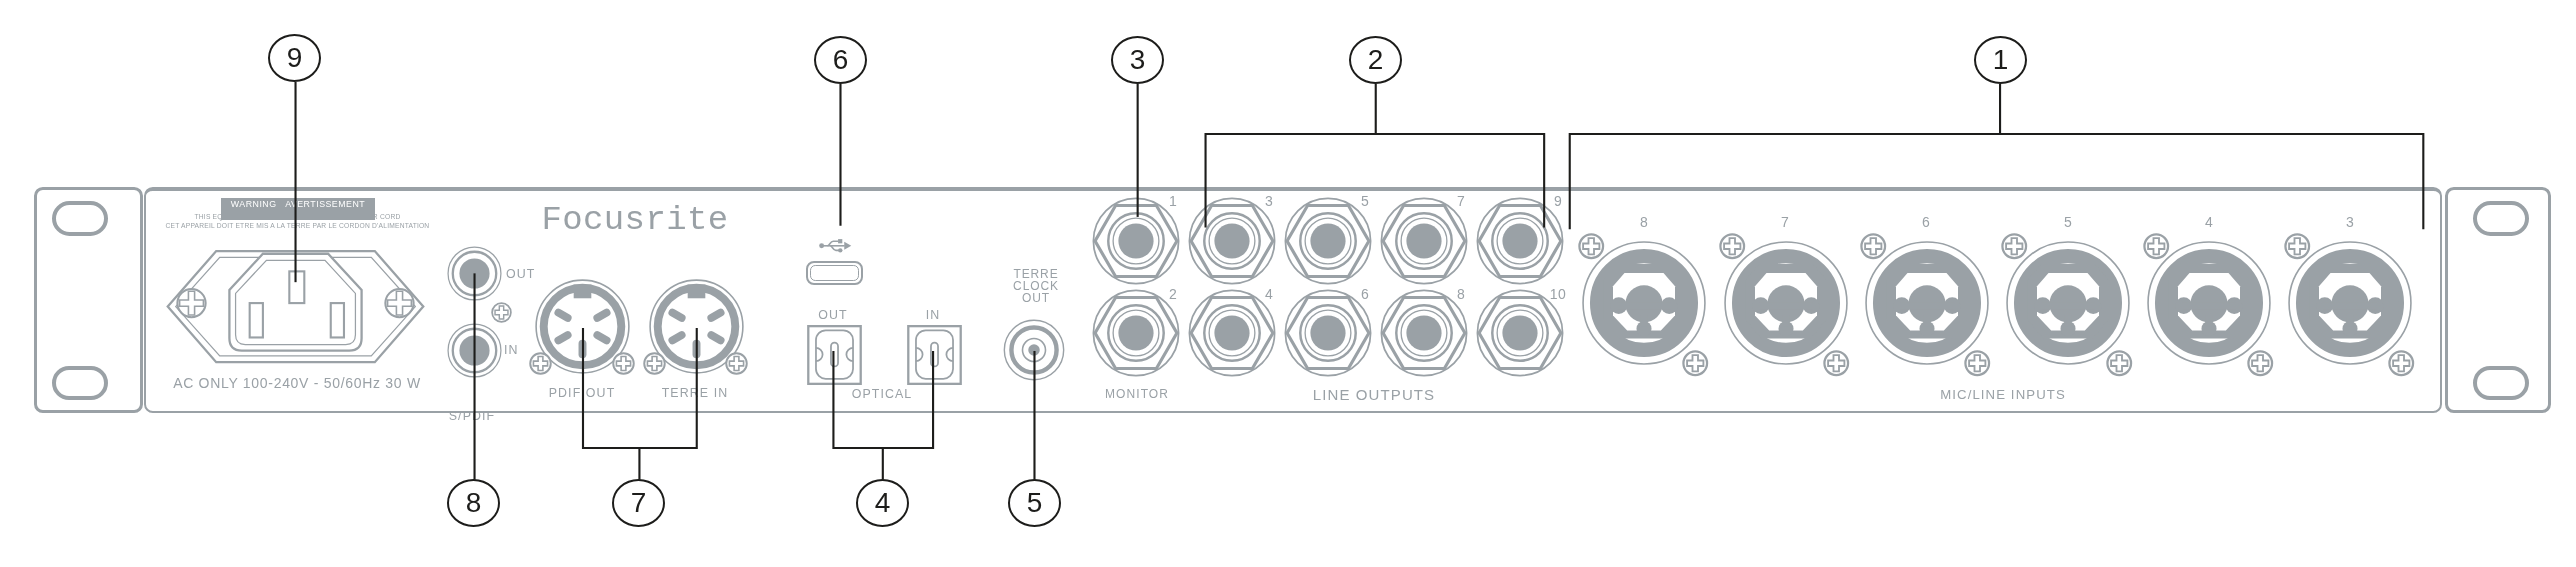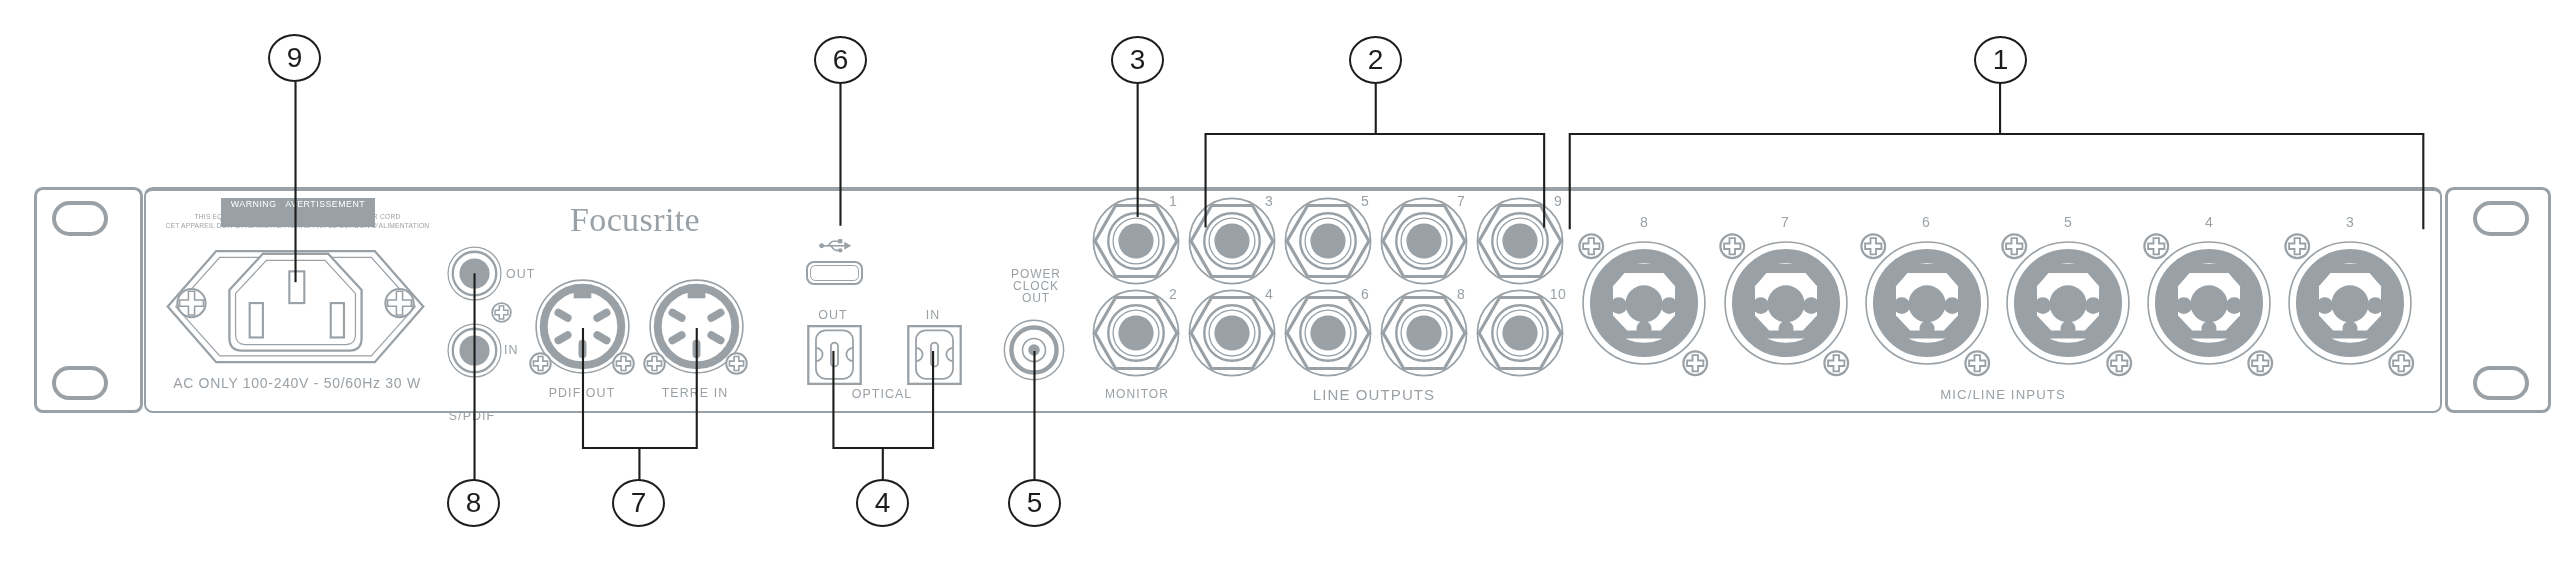--- a/index.html
+++ b/index.html
@@ -44,21 +44,21 @@
     <div class="slot" style="left:15px;top:10.6px;width:56px;height:35px"></div>
     <div class="slot" style="left:15px;top:176px;width:56px;height:34px"></div>
   </div>
   <div class="ear" style="left:2445px;top:187px;width:106px;height:226px">
     <div class="slot" style="left:25px;top:10.6px;width:56px;height:35px"></div>
     <div class="slot" style="left:25px;top:176px;width:56px;height:34px"></div>
   </div>
 
   <div class="panel" style="left:144px;top:187px;width:2298px;height:226px"></div>
 
-  <div class="abs" style="left:221px;top:198px;width:154px;height:29px;background:var(--g,#9aa1a6);z-index:1">
+  <div class="abs" style="left:221px;top:198px;width:154px;height:22px;background:var(--g,#9aa1a6);z-index:1">
     <div style="color:#fff;font-size:8.8px;text-align:center;line-height:13.2px;letter-spacing:0.5px;word-spacing:6.2px;white-space:nowrap">WARNING AVERTISSEMENT</div>
   </div>
   <div class="lbl" style="left:159px;top:213px;width:277px;text-align:center;font-size:6.7px;letter-spacing:0.2px">THIS EQUIPMENT MUST BE EARTHED BY THE POWER CORD</div>
   <div class="lbl" style="left:159px;top:222px;width:277px;text-align:center;font-size:6.7px;letter-spacing:0.2px">CET APPAREIL DOIT ETRE MIS A LA TERRE PAR LE CORDON D'ALIMENTATION</div>
   <div class="abs" style="left:163px;top:237px"><svg width="265" height="141" viewBox="0 0 300 160">
 <polygon points="5,79 60,16 240,16 295,79 240,142 60,142" fill="#fff" stroke="#9aa1a6" stroke-width="2.6"></polygon>
 <polygon points="14,79 64,23 236,23 286,79 236,135 64,135" fill="none" stroke="#9aa1a6" stroke-width="1.4"></polygon>
 <path d="M113 19 L187 19 L225 60 L225 115 Q225 129 211 129 L89 129 Q75 129 75 115 L75 60 Z" fill="#fff" stroke="#9aa1a6" stroke-width="2.6"></path>
 <path d="M117 26.5 L183.5 26.5 L218 64 L218 111 Q218 122 207 122 L93 122 Q82 122 82 111 L82 64 Z" fill="none" stroke="#9aa1a6" stroke-width="1.4"></path>
 <rect x="143" y="39" width="17" height="36" fill="#fff" stroke="#9aa1a6" stroke-width="2.4"></rect>
@@ -66,21 +66,21 @@
 <rect x="190" y="75" width="15" height="39" fill="#fff" stroke="#9aa1a6" stroke-width="2.4"></rect>
 <g stroke="#9aa1a6" fill="#fff">
           <circle cx="32" cy="75" r="16" stroke-width="2.4"></circle>
 <path d="M28.5 61.5 h7 v10 h10 v7 h-10 v10 h-7 v-10 h-10 v-7 h10 Z" stroke-width="1.8"></path>
 <circle cx="268" cy="75" r="16" stroke-width="2.4"></circle>
 <path d="M264.5 61.5 h7 v10 h10 v7 h-10 v10 h-7 v-10 h-10 v-7 h10 Z" stroke-width="1.8"></path>
         </g>
       </svg></div>
   <div class="lbl" style="left:163px;top:375px;width:268px;text-align:center;font-size:14px;letter-spacing:0.7px">AC ONLY 100-240V - 50/60Hz 30 W</div>
 
-  <div class="lbl" style="left:529px;top:201px;width:212px;text-align:center;font-family:Liberation Serif, serif;font-size:34px;letter-spacing:0.4px">Focusrite</div>
+  <div class="lbl" style="left:529px;top:201px;width:212px;text-align:center;font-family:Liberation Mono, monospace;font-size:34px;letter-spacing:0.4px">Focusrite</div>
 
   <div class="abs" style="left:447px;top:246px"><svg width="55" height="55" viewBox="0 0 62 62">
 <circle cx="31" cy="31" r="29.8" fill="none" stroke="#9aa1a6" stroke-width="1.4"></circle>
 <circle cx="31" cy="31" r="24.5" fill="none" stroke="#9aa1a6" stroke-width="2.6"></circle>
 <circle cx="31" cy="31" r="17" fill="#9aa1a6"></circle>
       </svg></div>
   <div class="abs" style="left:447px;top:323px"><svg width="55" height="55" viewBox="0 0 62 62">
 <circle cx="31" cy="31" r="29.8" fill="none" stroke="#9aa1a6" stroke-width="1.4"></circle>
 <circle cx="31" cy="31" r="24.5" fill="none" stroke="#9aa1a6" stroke-width="2.6"></circle>
 <circle cx="31" cy="31" r="17" fill="#9aa1a6"></circle>
@@ -145,21 +145,21 @@
   <div class="abs" style="left:907px;top:325px"><svg width="55" height="60" viewBox="0 0 62 68">
 <rect x="1.3" y="1.3" width="59.4" height="65.4" fill="#fff" stroke="#9aa1a6" stroke-width="2.6"></rect>
 <rect x="10" y="6" width="42" height="55" rx="11" fill="none" stroke="#9aa1a6" stroke-width="2"></rect>
 <path d="M10 26 a7.5 7.5 0 0 1 0 15" fill="none" stroke="#9aa1a6" stroke-width="2"></path>
 <path d="M52 41 a7.5 7.5 0 0 1 0 -15" fill="none" stroke="#9aa1a6" stroke-width="2"></path>
 <rect x="27" y="20" width="8" height="27" rx="4" fill="none" stroke="#9aa1a6" stroke-width="2"></rect>
       </svg></div>
   <div class="lbl ctr" style="left:882px;top:394px">OPTICAL</div>
 
   <div class="lbl" style="left:992px;top:268px;width:88px;text-align:center;font-size:12px;line-height:12px;letter-spacing:0.9px">
-    <span style="display:block">POWER</span>
+    <span style="display:block">TERRE</span>
     <span style="display:block">CLOCK</span>
     <span style="display:block">OUT</span>
   </div>
   <div class="abs" style="left:1003px;top:319px"><svg width="62" height="62" viewBox="0 0 70 70">
 <circle cx="35" cy="35" r="33.5" fill="none" stroke="#9aa1a6" stroke-width="1.6"></circle>
 <circle cx="35" cy="35" r="25.5" fill="none" stroke="#9aa1a6" stroke-width="5"></circle>
 <circle cx="35" cy="35" r="13" fill="none" stroke="#9aa1a6" stroke-width="1.8"></circle>
 <circle cx="35" cy="35" r="6.5" fill="#9aa1a6"></circle>
       </svg></div>
 

